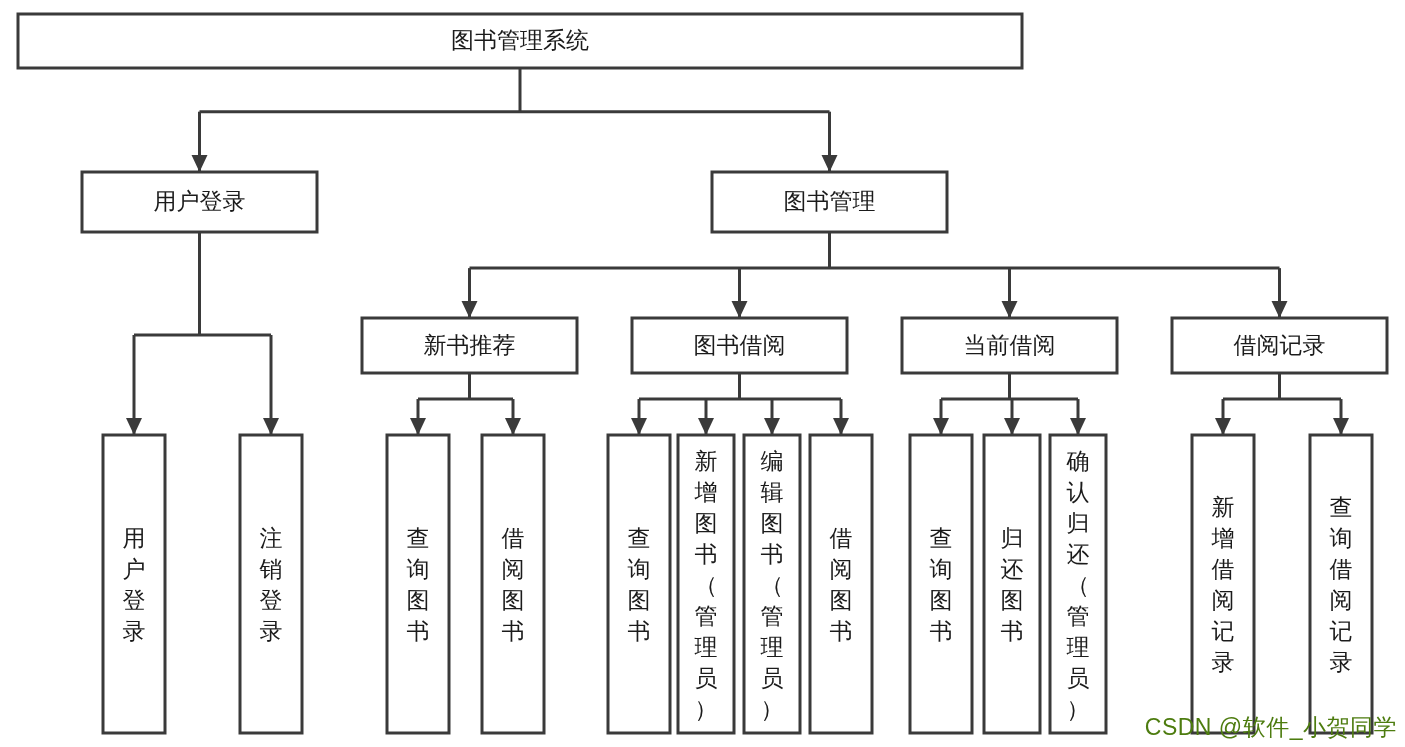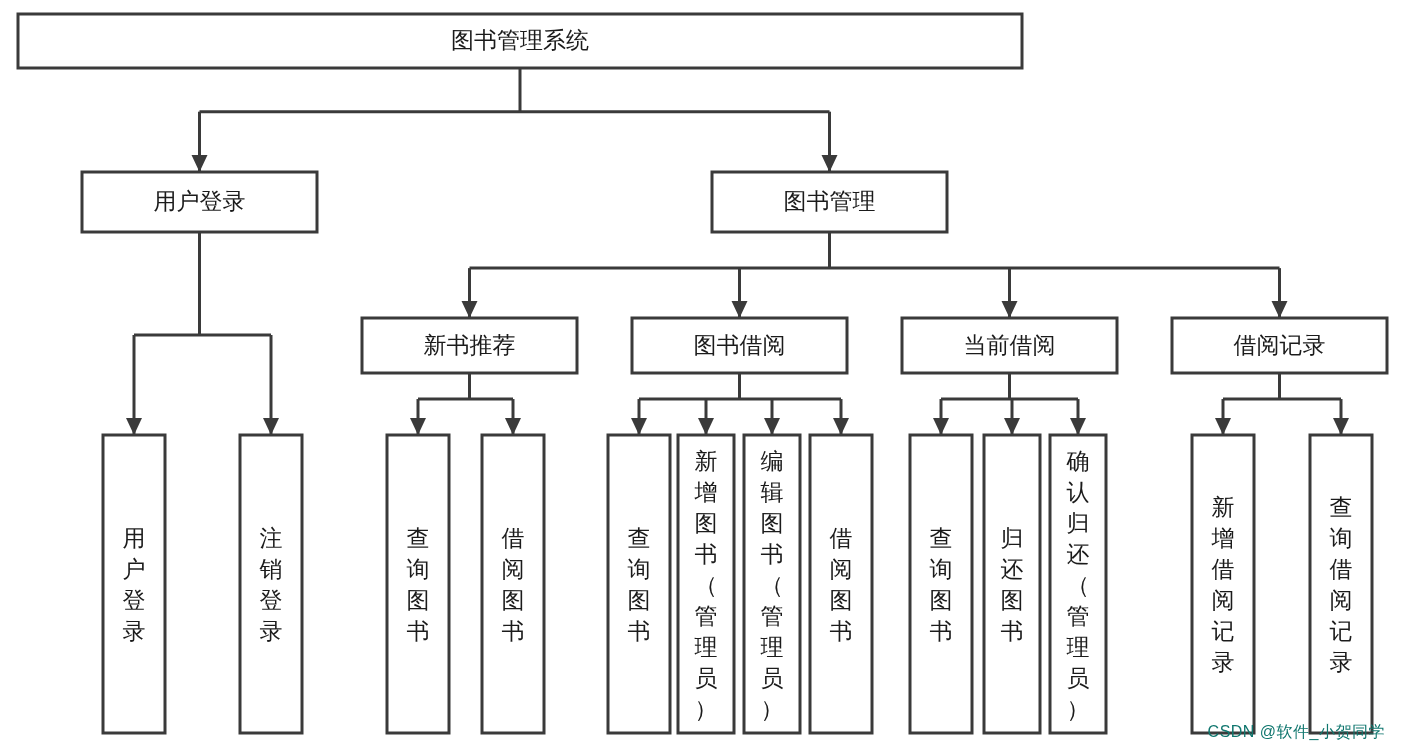--- a/index.html
+++ b/index.html
@@ -46,25 +46,25 @@
     stroke: #3a3a3a;
     stroke-width: 3;
     fill: none;
   }
   .arrow-head {
     fill: #3a3a3a;
     stroke: none;
   }
   .watermark {
     position: absolute;
-    right: 20px;
+    right: 8px;
     bottom: 4px;
     font-family: "Liberation Sans", sans-serif;
-    font-size: 16px;
-    color: #0f766e;
+    font-size: 23px;
+    color: #4d7c0f;
     letter-spacing: 0.5px;
     white-space: nowrap;
     pointer-events: none;
   }
 </style>
 </head>
 <body>
 
 <div id="diagram-root">
   <svg class="flowchart" id="chart-svg" viewBox="0 0 1405 747" xmlns="http://www.w3.org/2000/svg">

